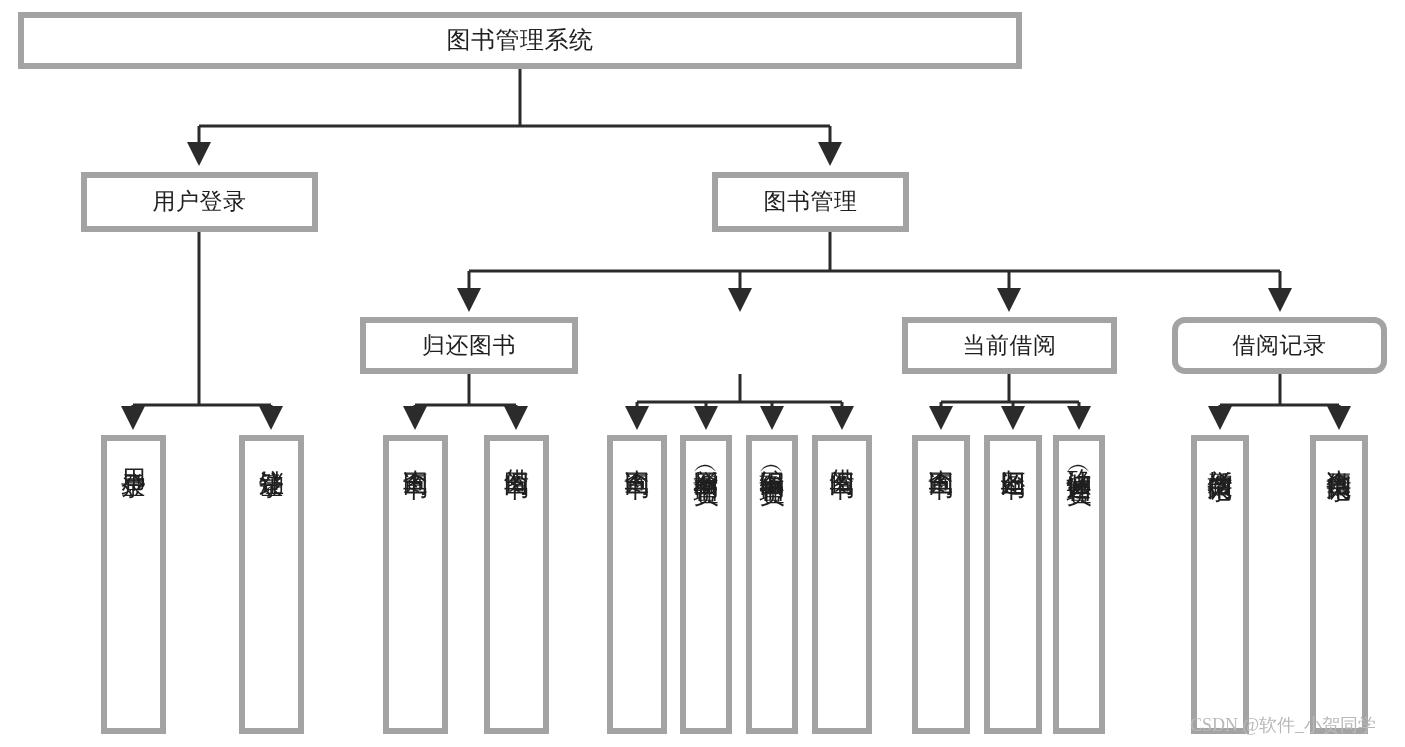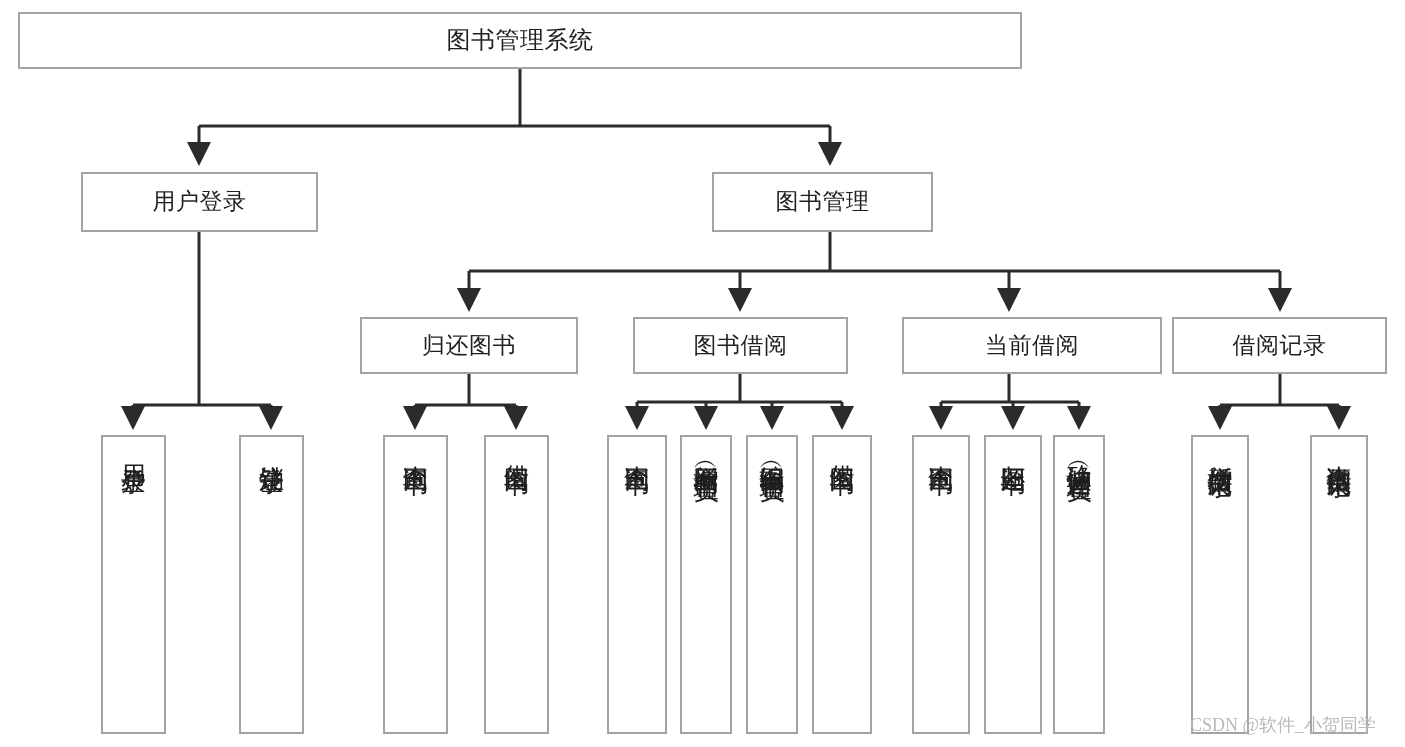--- a/index.html
+++ b/index.html
@@ -22,21 +22,21 @@
     left: 0;
     top: 0;
     width: 1405px;
     height: 747px;
     pointer-events: none;
   }
   .node {
     position: absolute;
     box-sizing: border-box;
     background: #ffffff;
-    border: 2px solid #a3a3a3;
+    border: 6px solid #a3a3a3;
     display: flex;
     align-items: center;
     justify-content: center;
     color: #1f1f1f;
   }
   .node .label {
     display: block;
     text-align: center;
     line-height: 1.18;
     letter-spacing: 0.5px;
@@ -123,37 +123,34 @@
   </svg>
 
   <div class="node root horiz" style="left:18px; top:12px; width:1004px; height:57px;">
     <span class="label">图书管理系统</span>
   </div>
 
   <div class="node horiz" style="left:81px; top:172px; width:237px; height:60px;">
     <span class="label">用户登录</span>
   </div>
 
-  <div class="node horiz" style="left:712px; top:172px; width:221px; height:60px;">
+  <div class="node horiz" style="left:712px; top:172px; width:197px; height:60px;">
     <span class="label">图书管理</span>
   </div>
 
   <div class="node horiz" style="left:360px; top:317px; width:218px; height:57px;">
     <span class="label">归还图书</span>
   </div>
 
-  <div class="node horiz" style="left:633px; top:317px; width:215px; height:57px;">
-    <span class="label">图书借阅</span>
-  </div>
-
-  <div class="node horiz" style="left:902px; top:317px; width:260px; height:57px;">
+
+  <div class="node horiz" style="left:902px; top:317px; width:215px; height:57px;">
     <span class="label">当前借阅</span>
   </div>
 
-  <div class="node horiz" style="left:1172px; top:317px; width:215px; height:57px;">
+  <div class="node horiz" style="left:1172px; top:317px; width:215px; height:57px;border-radius:13px;">
     <span class="label">借阅记录</span>
   </div>
 
   <div class="node vert" style="left:101px; top:435px; width:65px; height:299px;">
     <span class="label">用户登录</span>
   </div>
 
   <div class="node vert" style="left:239px; top:435px; width:65px; height:299px;">
     <span class="label">注销登录</span>
   </div>

